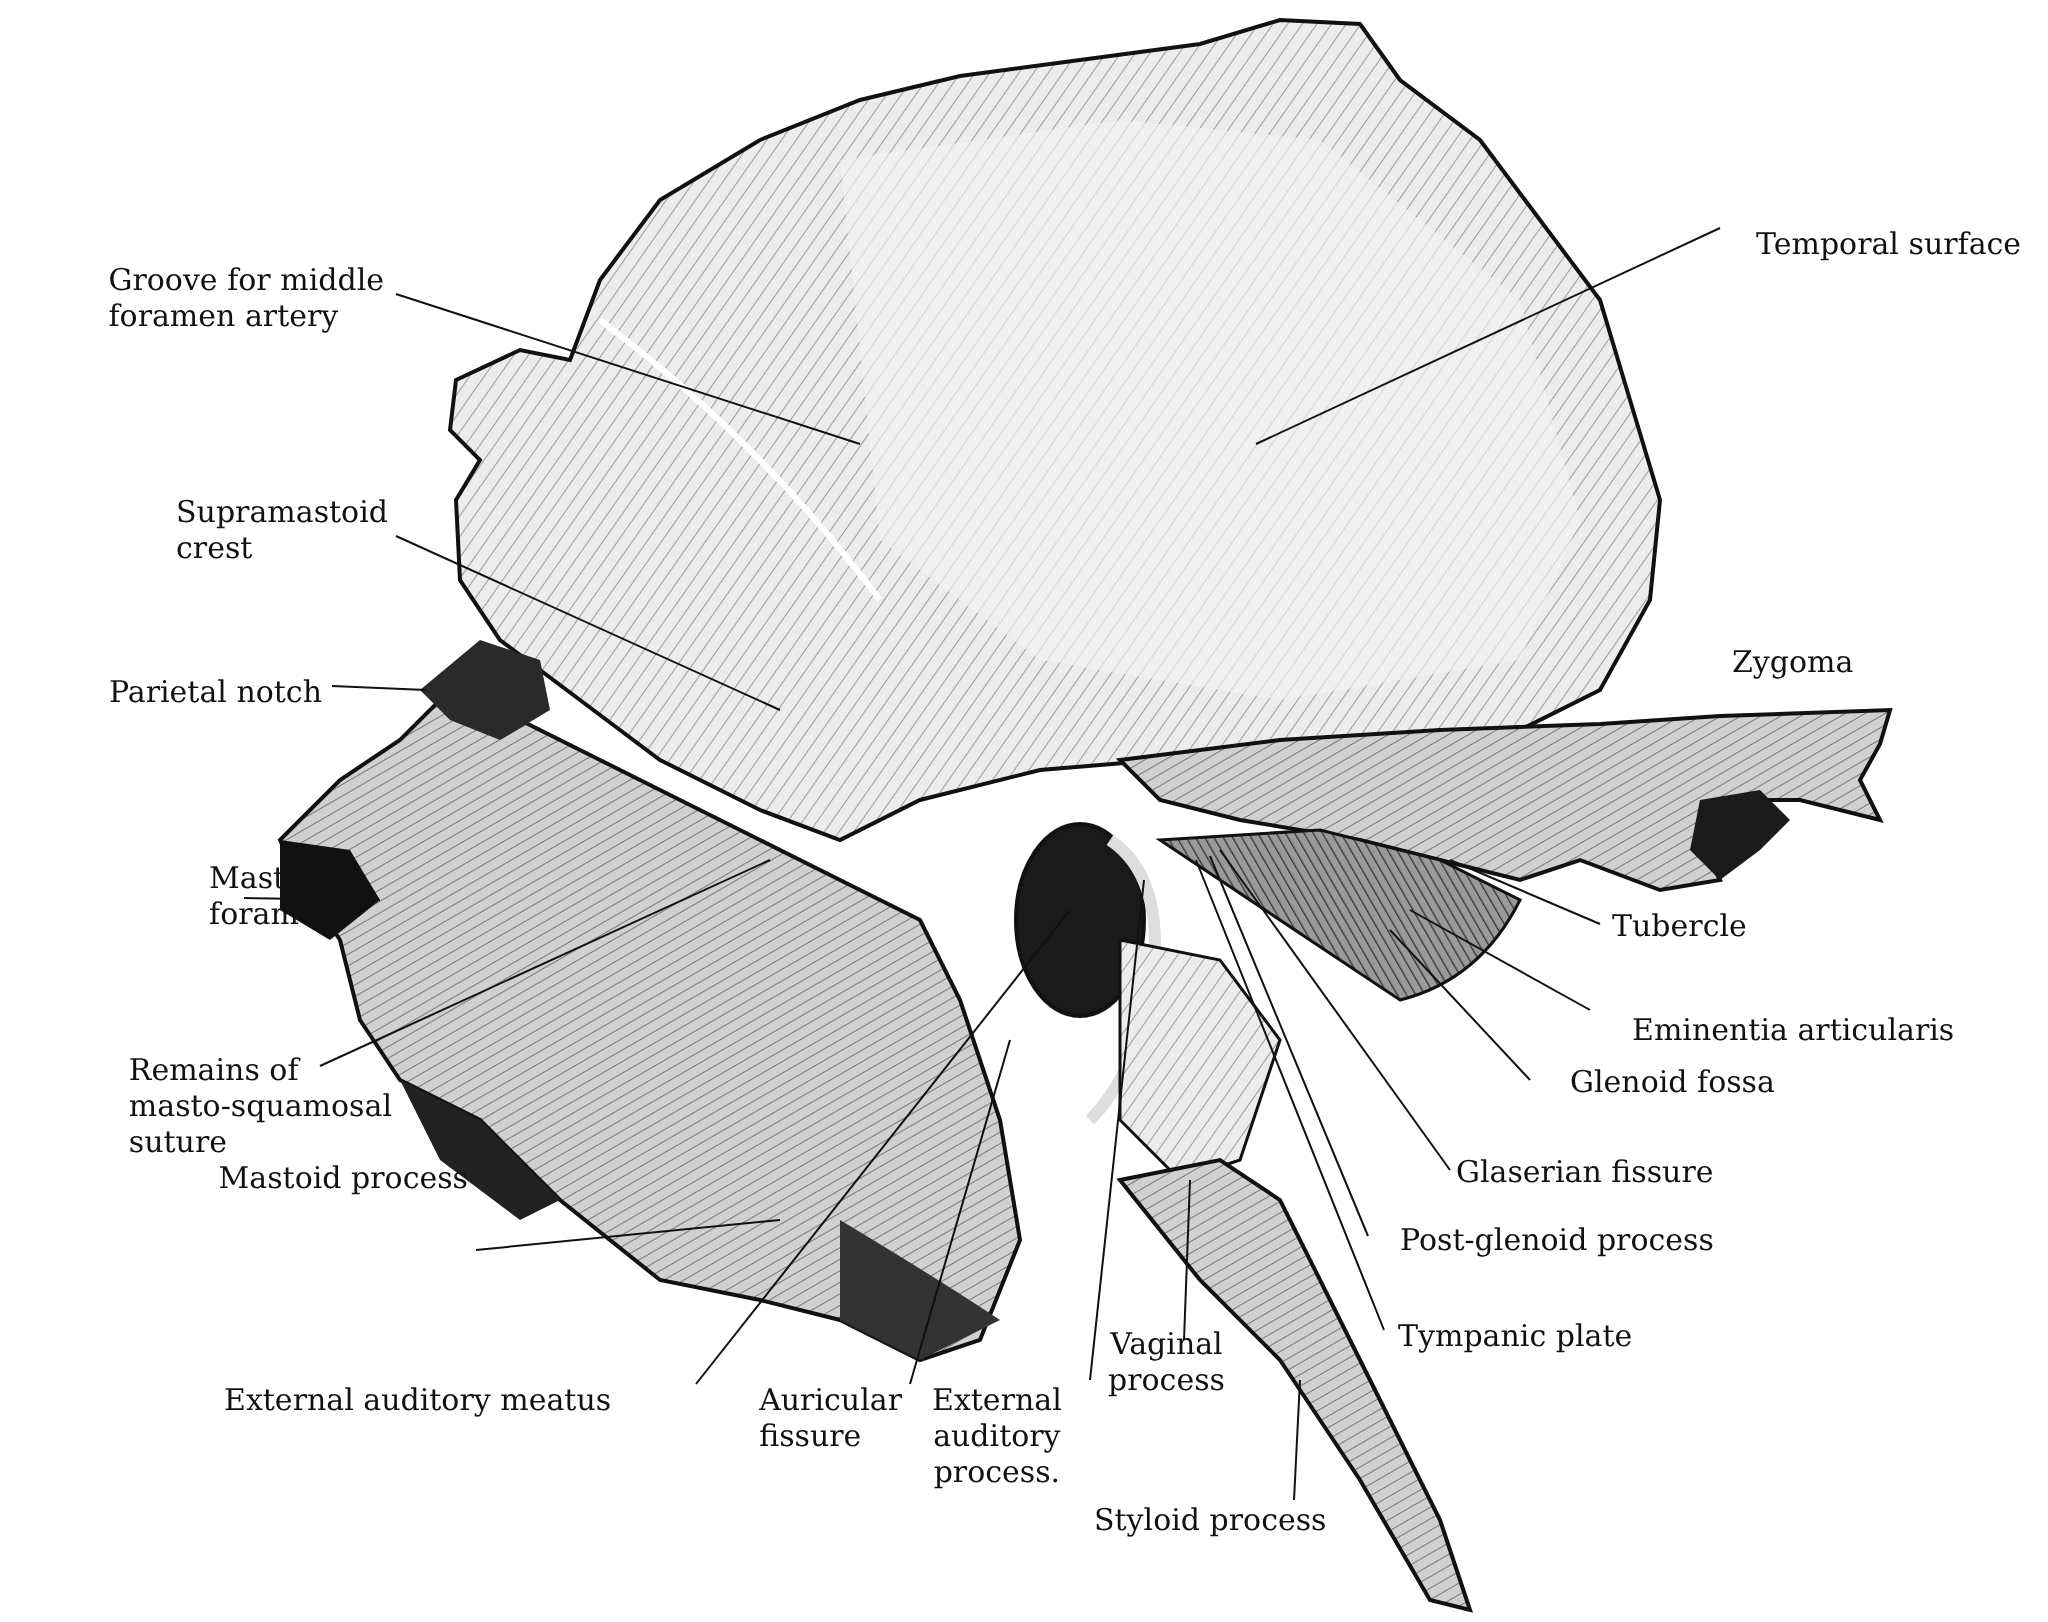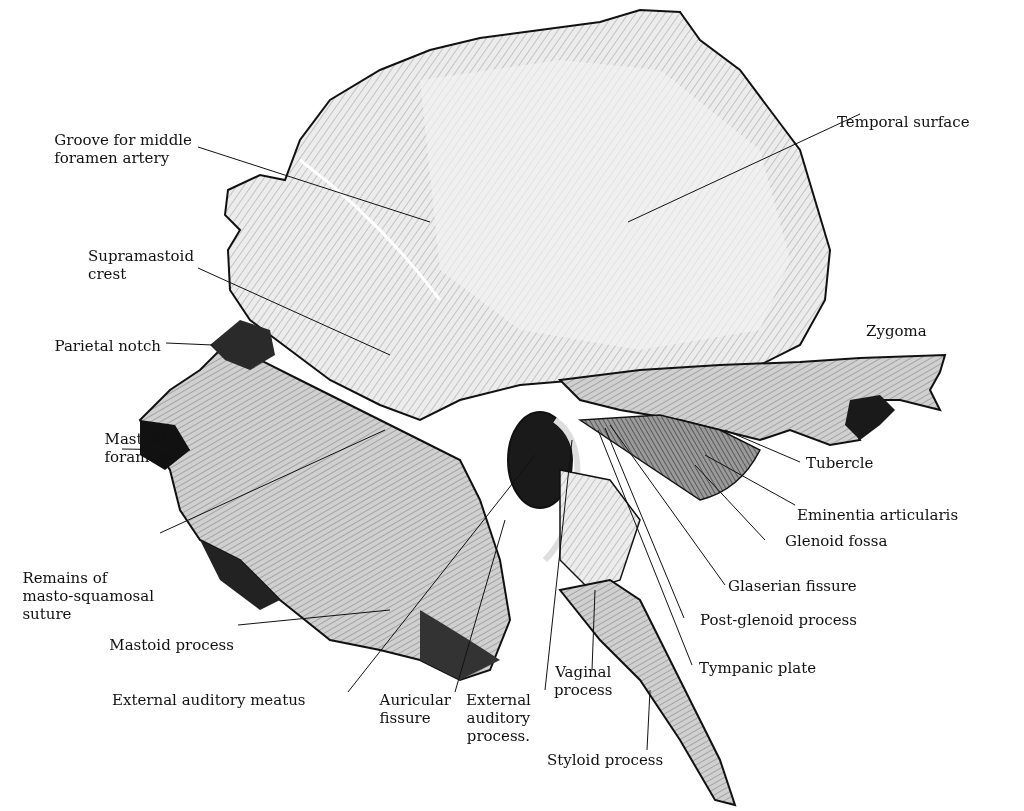--- a/index.html
+++ b/index.html
@@ -84,26 +84,26 @@
   <span>Supramastoid</span>
   <span>crest</span>
 </div>
 <div class="label r" style="right:863px; top:337px;">
   <span>Parietal notch</span>
 </div>
 <div class="label r" style="right:856px; top:430px;">
   <span>Mastoid</span>
   <span>foramen</span>
 </div>
-<div class="label r" style="right:870px; top:526px;margin-top:43px;">
+<div class="label r" style="right:828px; top:526px;">
   <span>Remains of</span>
   <span>masto-squamosal</span>
   <span>suture</span>
 </div>
-<div class="label r" style="right:790px; top:636px;margin-left:19px;">
+<div class="label r" style="right:790px; top:580px;margin-left:19px;">
   <span>Mastoid process</span>
 </div>
 <div class="label" style="left:112px; top:691px;">
   <span>External auditory meatus</span>
 </div>
 <div class="label r" style="right:573px; top:691px;">
   <span>Auricular</span>
   <span>fissure</span>
 </div>
 <div class="label c" style="left:466px; top:691px;">
@@ -123,24 +123,24 @@
 </div>
 <div class="label" style="left:700px; top:611px;">
   <span>Post-glenoid process</span>
 </div>
 <div class="label" style="left:728px; top:577px;">
   <span>Glaserian fissure</span>
 </div>
 <div class="label" style="left:765px; top:532px;margin-left:20px;">
   <span>Glenoid fossa</span>
 </div>
-<div class="label" style="left:797px; top:506px;">
+<div class="label" style="left:816px; top:506px;">
   <span>Eminentia articularis</span>
 </div>
 <div class="label" style="left:806px; top:454px;">
   <span>Tubercle</span>
 </div>
 <div class="label" style="left:866px; top:322px;text-align:center;">
   <span>Zygoma</span>
 </div>
-<div class="label" style="left:837px; top:113px;text-align:center;">
+<div class="label" style="left:878px; top:113px;text-align:center;">
   <span>Temporal surface</span>
 </div>
 
 </body></html>

